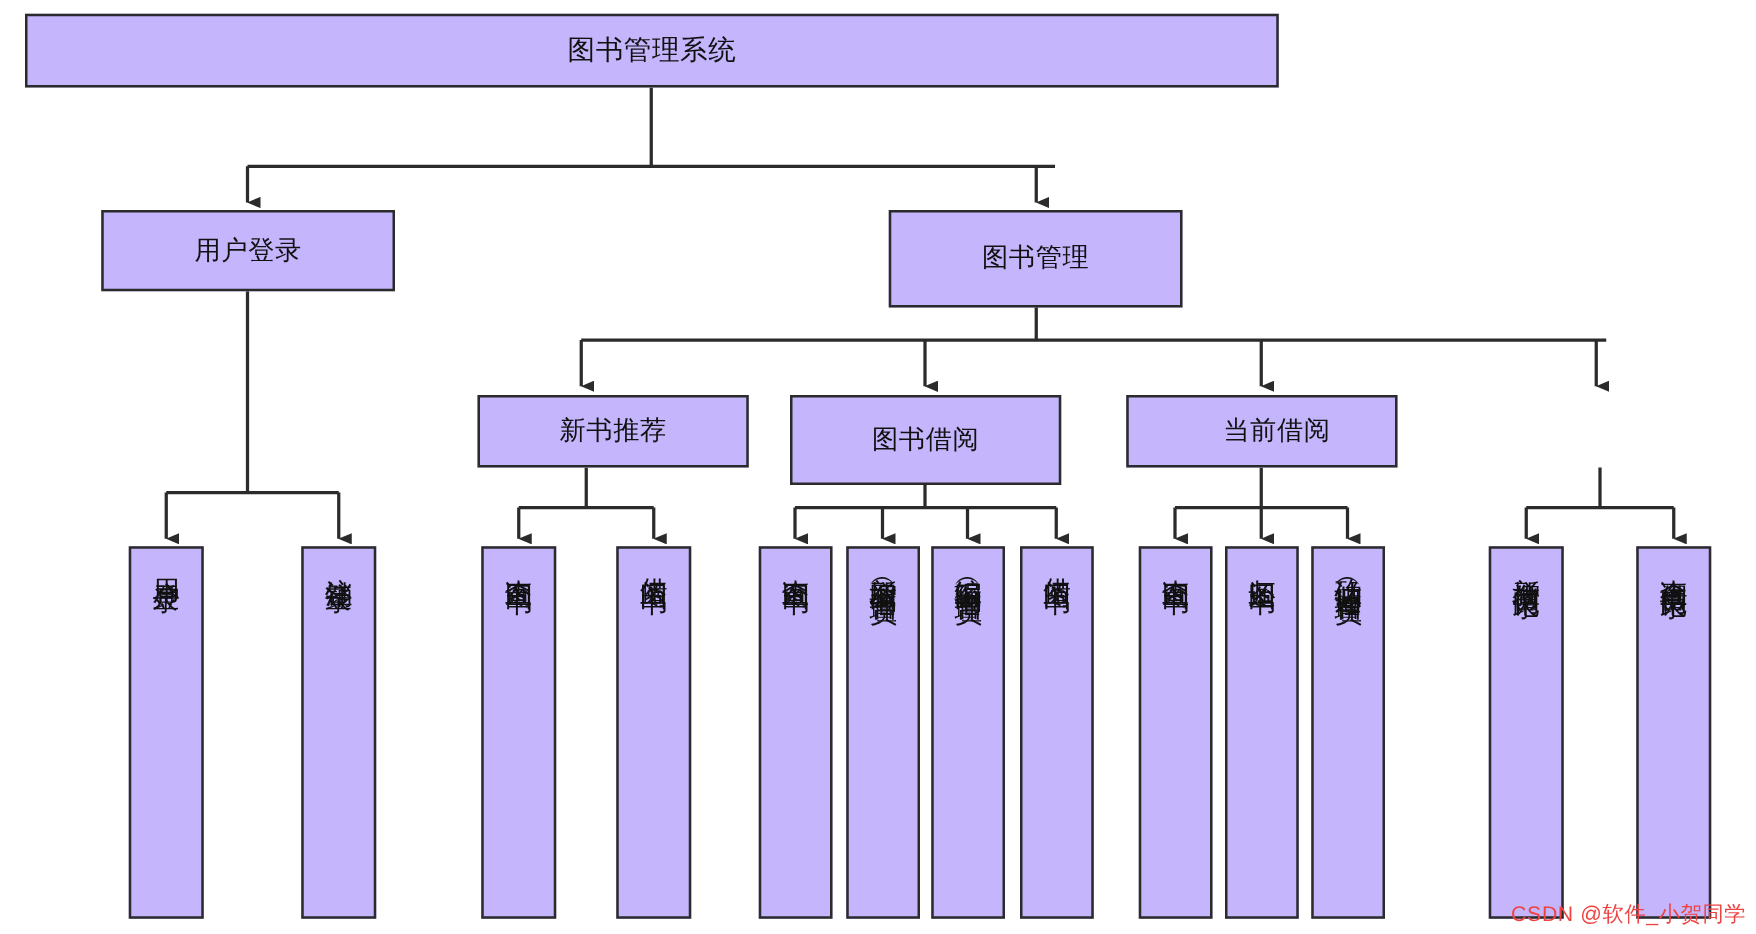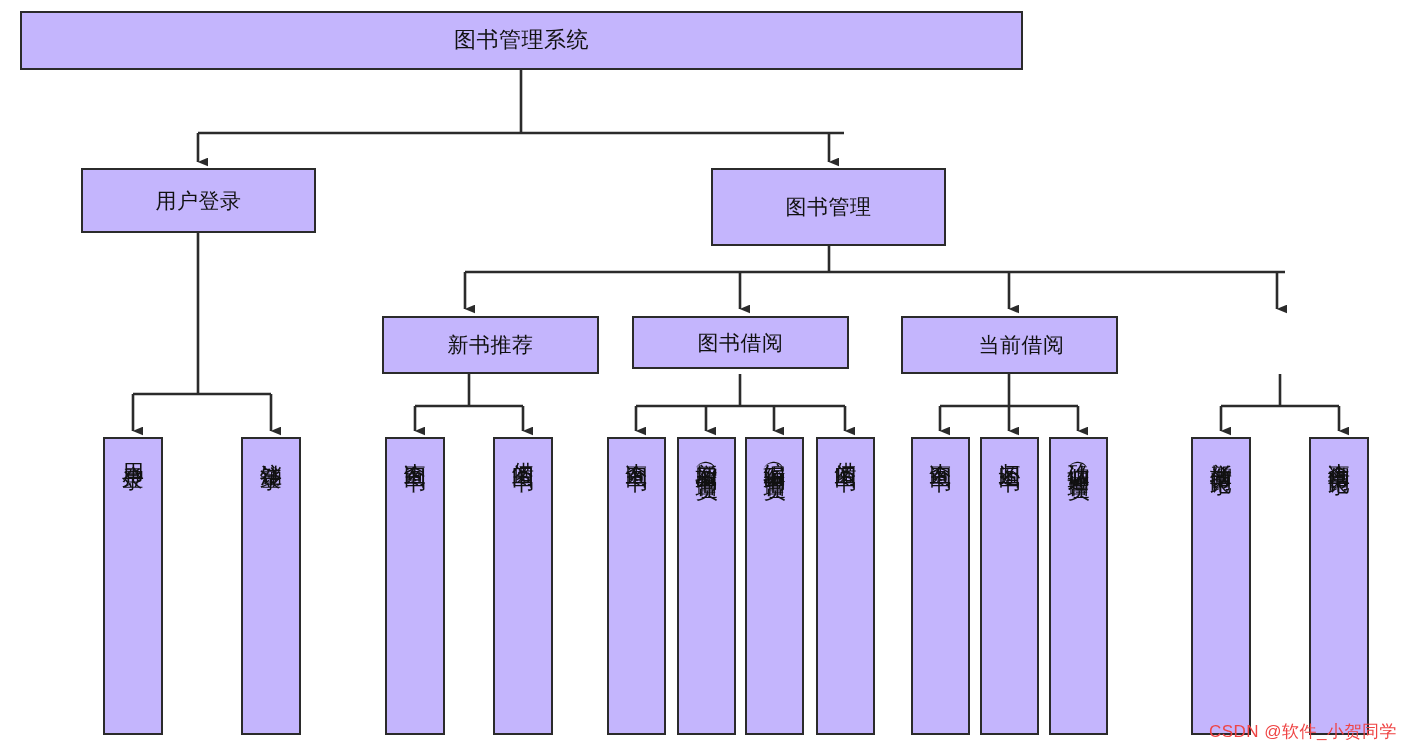--- a/index.html
+++ b/index.html
@@ -126,21 +126,21 @@
   </div>
 
   <div class="node-box h-node" style="left:711px;top:168px;width:235px;height:78px;">
     <span class="node-label">图书管理</span>
   </div>
 
   <div class="node-box h-node" style="left:361px;top:316px;width:217px;height:58px;margin-left:21px;">
     <span class="node-label">新书推荐</span>
   </div>
 
-  <div class="node-box h-node" style="left:632px;top:316px;width:217px;height:53px;">
+  <div class="node-box h-node" style="left:632px;top:316px;width:217px;height:72px;">
     <span class="node-label">图书借阅</span>
   </div>
 
   <div class="node-box h-node" style="left:901px;top:316px;width:217px;height:58px;padding-left:24px;">
     <span class="node-label">当前借阅</span>
   </div>
 
 
   <div class="node-box v-node" style="left:103px;top:437px;width:60px;height:298px;">
     <span class="node-label">用户登录</span>

